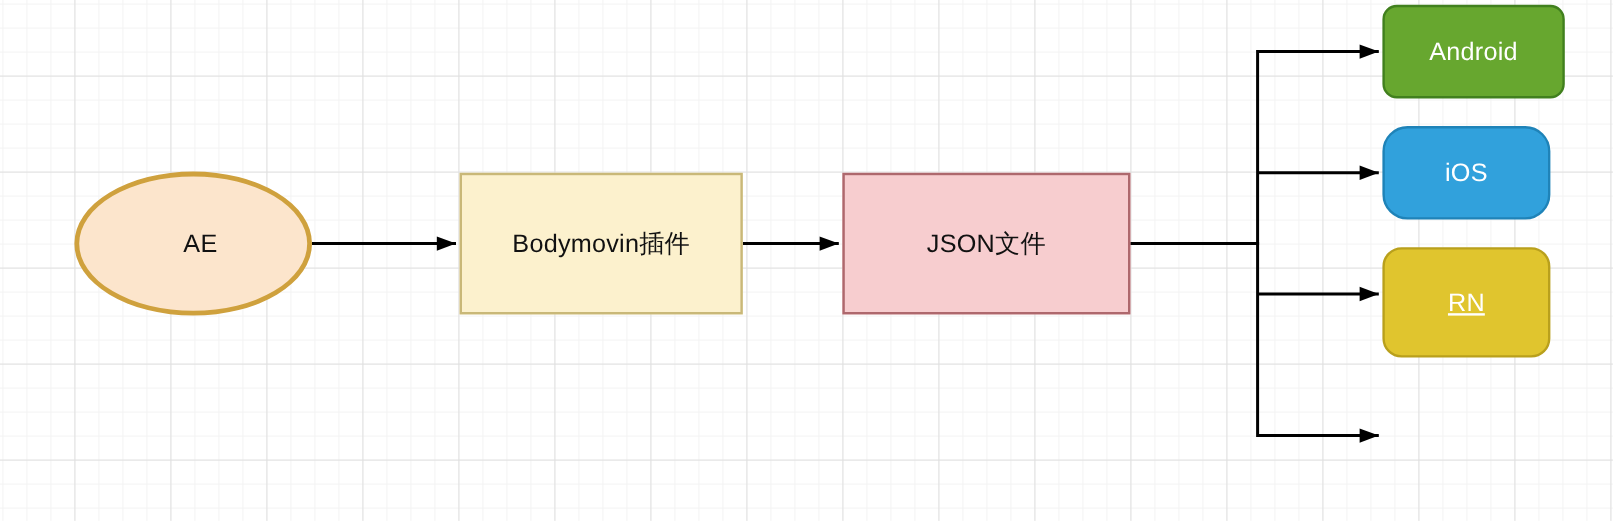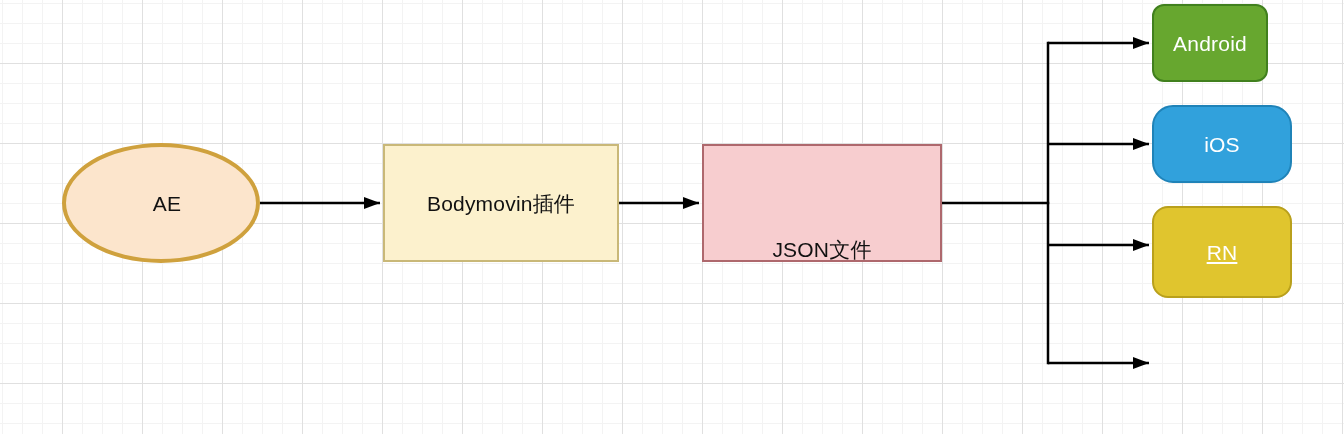--- a/index.html
+++ b/index.html
@@ -42,21 +42,21 @@
     cursor: default;
     user-select: none;
   }
   .node-ae {
     left: 62px; top: 143px; width: 198px; height: 120px;
     border-width: 4px;
     border-radius: 50%;
   }
   .node-bodymovin { left: 383px; top: 144px; width: 236px; height: 118px; }
   .node-json      { left: 702px; top: 144px; width: 240px; height: 118px; }
-  .node-android   { left: 1152px; top: 4px;   width: 116px; height: 78px; border-radius: 12px; }
+  .node-android   { left: 1152px; top: 4px;   width: 152px; height: 78px; border-radius: 12px; }
   .node-ios       { left: 1152px; top: 105px; width: 140px; height: 78px; border-radius: 21px; }
   .node-rn        { left: 1152px; top: 206px; width: 140px; height: 92px; border-radius: 16px; text-decoration: underline; }
   .node-web       { left: 1152px; top: 323px; width: 140px; height: 79px; border-radius: 12px; }
   .node-label { pointer-events: none; }
 </style>
 </head>
 <body>
 
 <div class="canvas">
 
@@ -77,21 +77,21 @@
   </svg>
 
   <div class="node node-ae" style="background-color: rgb(252, 229, 204); border-color: rgb(207, 161, 61); color: rgb(17, 17, 17); padding-left: 12px;">
     <span class="node-label">AE</span>
   </div>
 
   <div class="node node-bodymovin" style="background-color: rgb(252, 241, 205); border-color: rgb(201, 184, 120); color: rgb(17, 17, 17);">
     <span class="node-label">Bodymovin插件</span>
   </div>
 
-  <div class="node node-json" style="background-color: rgb(247, 205, 207); border-color: rgb(174, 104, 109); color: rgb(17, 17, 17); align-items: flex-end;">
+  <div class="node node-json" style="background-color: rgb(247, 205, 207); border-color: rgb(174, 104, 109); color: rgb(17, 17, 17);">
     <span class="node-label">JSON文件</span>
   </div>
 
   <div class="node node-android" style="background-color: rgb(103, 167, 47); border-color: rgb(65, 128, 30); color: rgb(255, 255, 255);">
     <span class="node-label">Android</span>
   </div>
 
   <div class="node node-ios" style="background-color: rgb(49, 161, 220); border-color: rgb(31, 131, 184); color: rgb(255, 255, 255);">
     <span class="node-label">iOS</span>
   </div>

